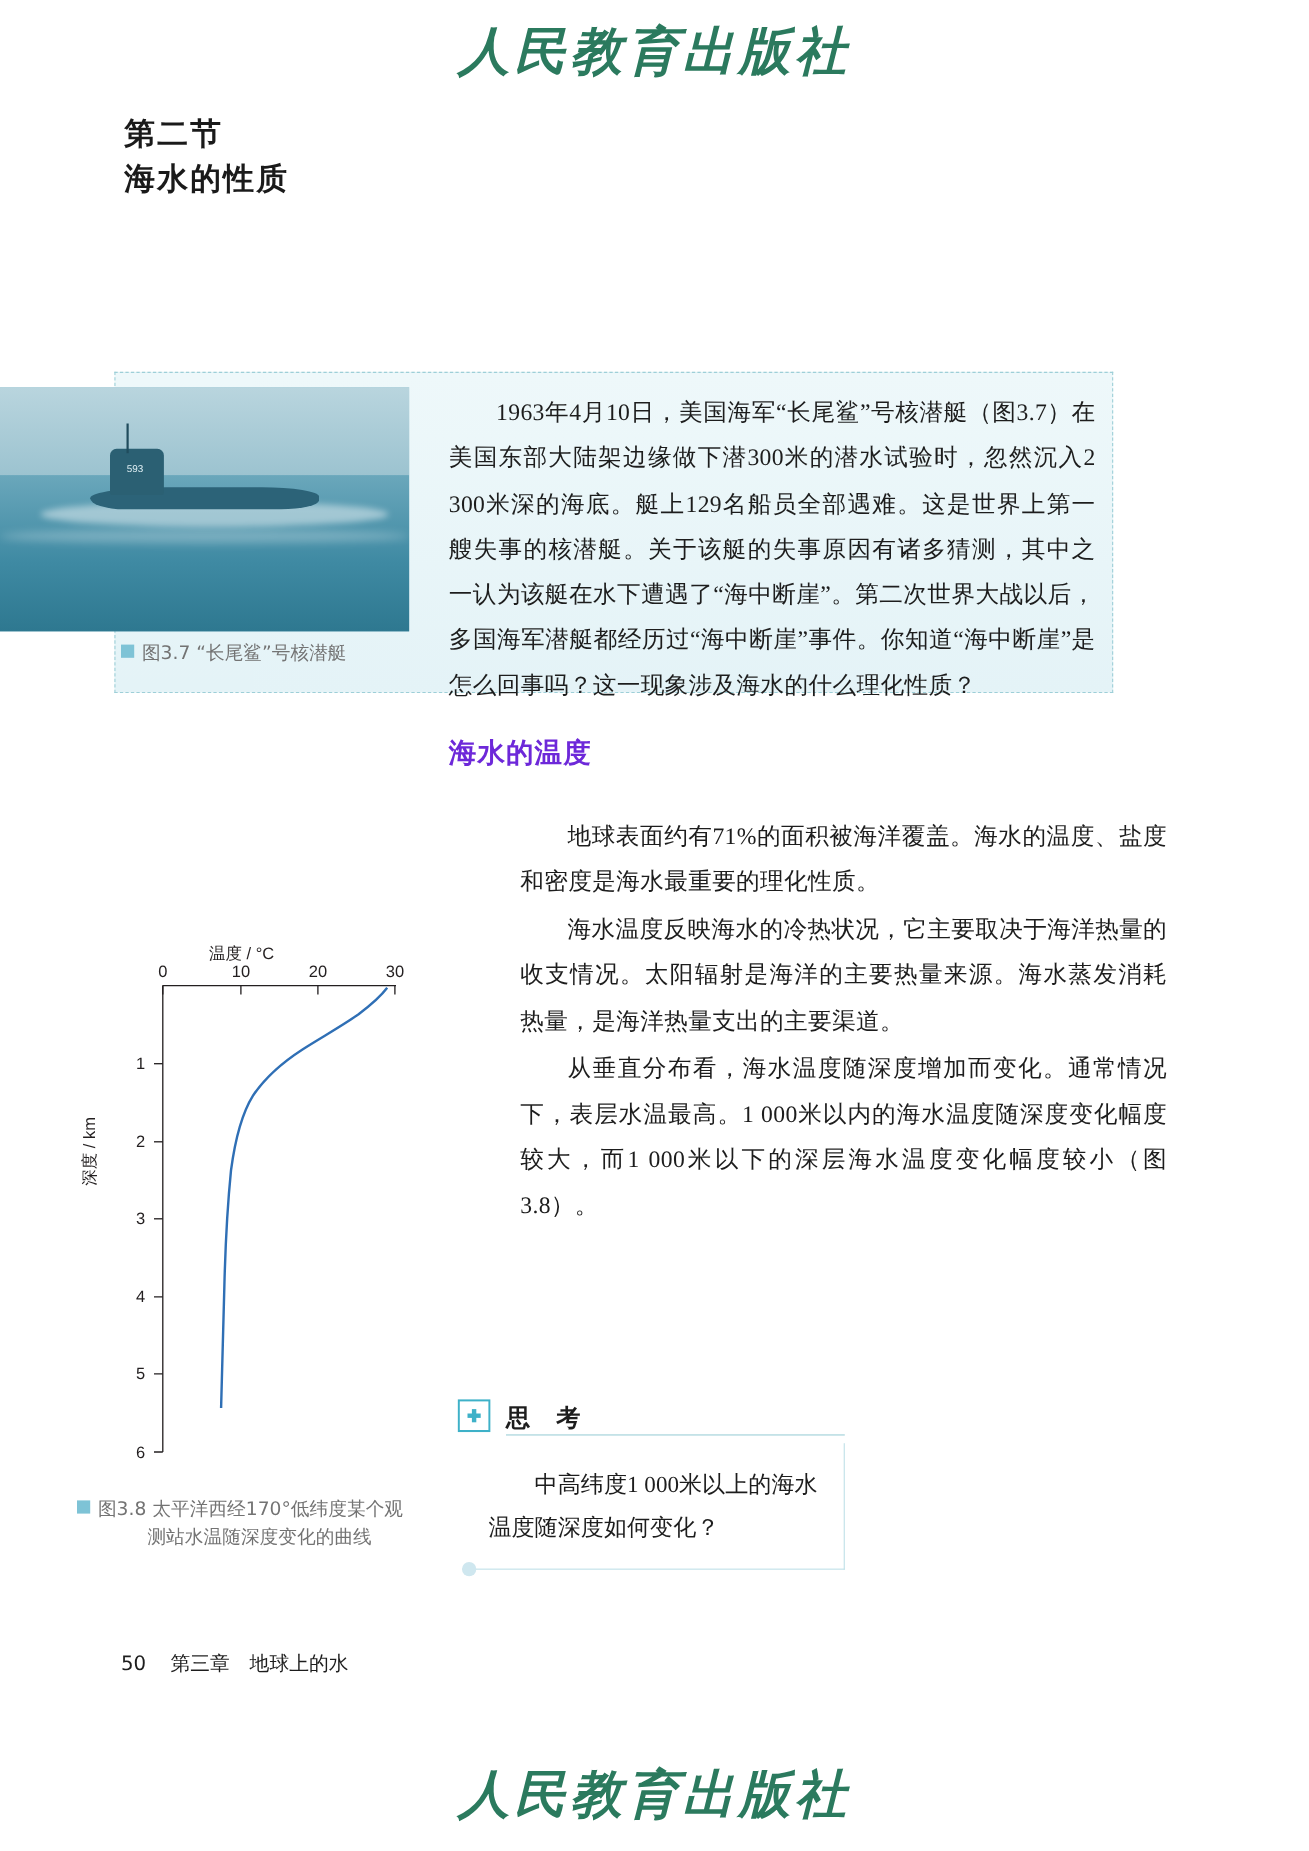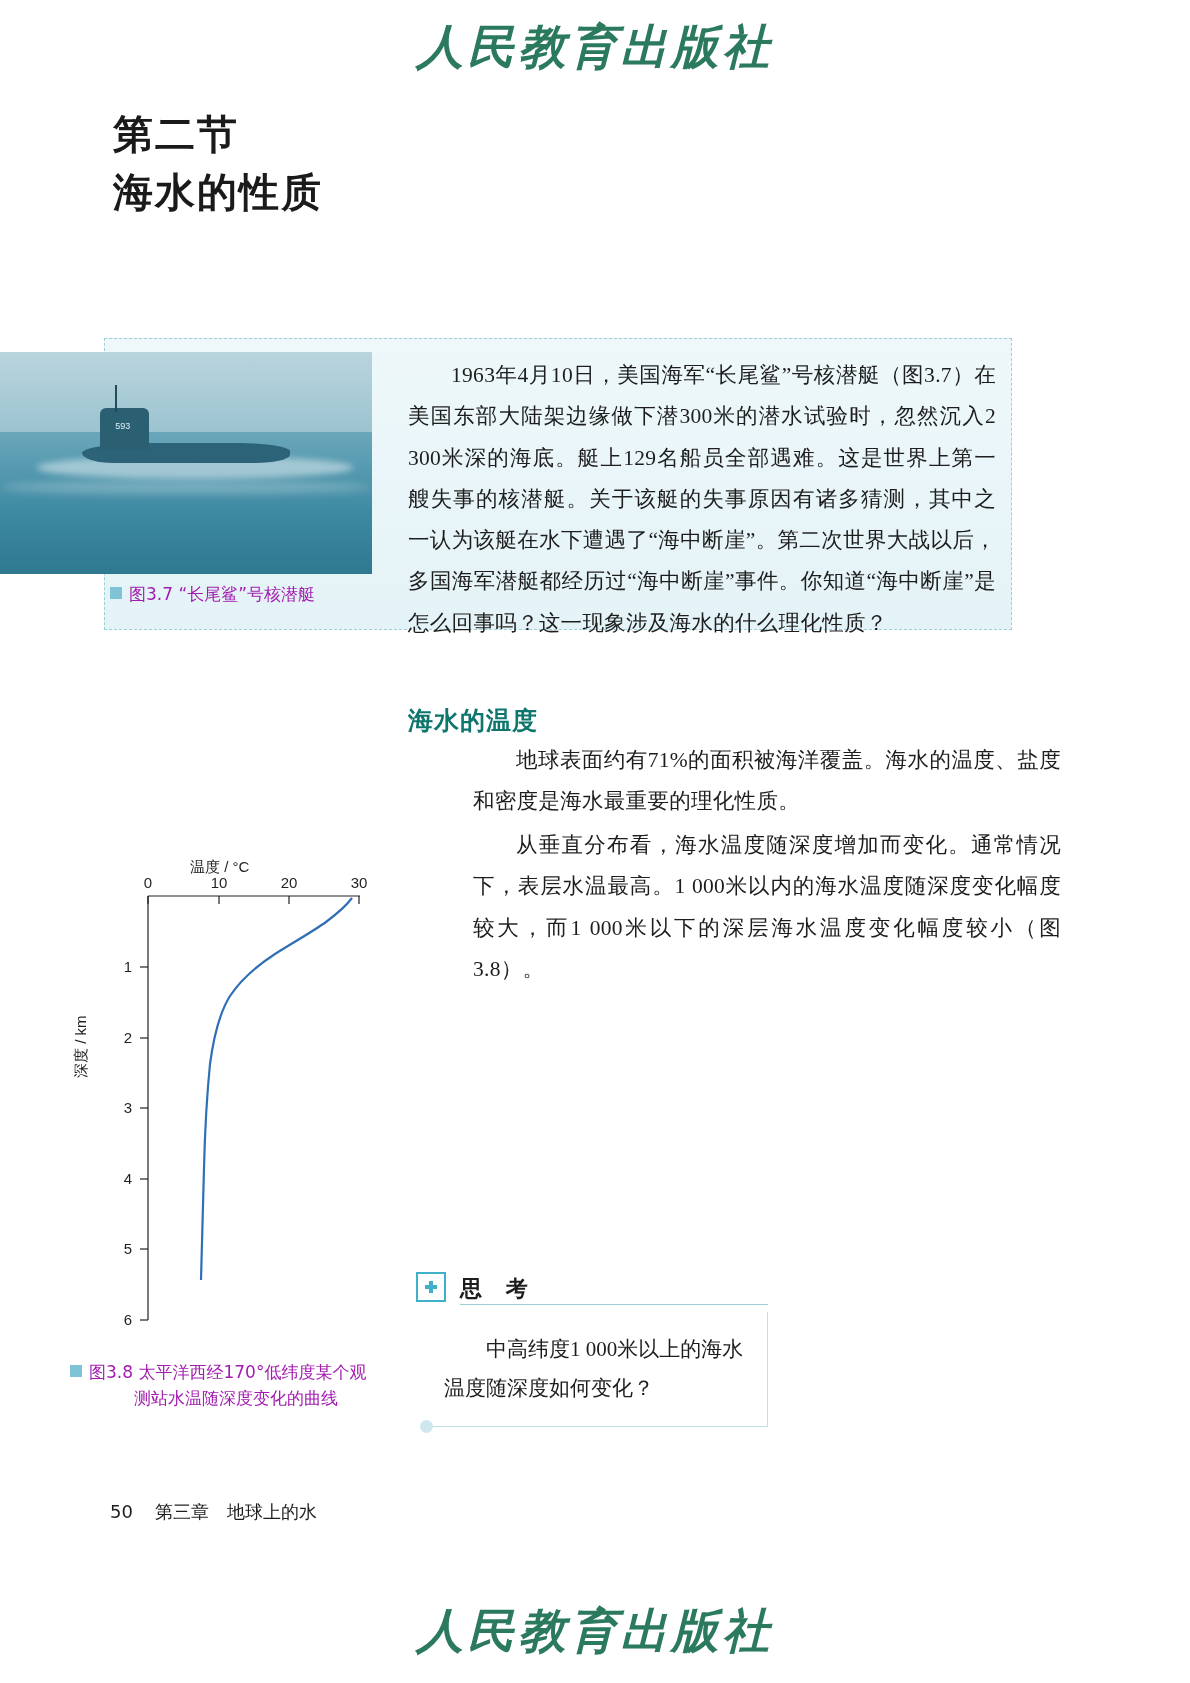--- a/index.html
+++ b/index.html
@@ -30,23 +30,23 @@
     font-style: italic;
   }
   .publisher-top { top: 16px; }
   .publisher-bottom { top: 1600px; }
 
   
   .chapter-title {
     position: absolute;
     left: 113px;
     top: 105px;
-    font-family: Liberation Sans, sans-serif;
+    font-family: Liberation Mono, monospace;
     font-weight: bold;
-    font-size: 40px;
+    font-size: 28px;
     color: #1a1a1a;
     line-height: 1.45;
     letter-spacing: 2px;
   }
   .chapter-title .line2 { display: block; }
 
   
   .intro-box {
     position: absolute;
     left: 104px;
@@ -125,21 +125,21 @@
     left: 31%;
     top: 31%;
     font-size: 9px;
     color: #dfeff4;
     font-family: "Liberation Sans", sans-serif;
   }
 
   .fig-caption {
     font-family: "DejaVu Sans", sans-serif;
     font-size: 17px;
-    color: #a21caf;
+    color: #737373;
     line-height: 1.5;
   }
   .fig-caption .sq {
     display: inline-block;
     width: 12px;
     height: 12px;
     background: #7ec3d6;
     margin-right: 7px;
     vertical-align: 1px;
   }
@@ -160,25 +160,25 @@
     text-align: justify;
     text-indent: 2em;
     color: #1d1d1d;
     letter-spacing: 0.3px;
   }
 
   
   .section-heading {
     position: absolute;
     left: 408px;
-    top: 704px;
+    top: 668px;
     font-family: "DejaVu Sans", sans-serif;
     font-weight: bold;
     font-size: 25px;
-    color: #0f766e;
+    color: #6d28d9;
     letter-spacing: 1px;
     text-align: right;
   }
 
   
   .body-col {
     position: absolute;
     left: 428px;
     top: 740px;
     width: 588px;
@@ -334,20 +334,21 @@
 <div class="fig-caption caption-37">
   <span class="sq"></span><span>图3.7  “长尾鲨”号核潜艇</span>
 </div>
 
 <div class="intro-text">1963年4月10日，美国海军“长尾鲨”号核潜艇（图3.7）在美国东部大陆架边缘做下潜300米的潜水试验时，忽然沉入2 300米深的海底。艇上129名船员全部遇难。这是世界上第一艘失事的核潜艇。关于该艇的失事原因有诸多猜测，其中之一认为该艇在水下遭遇了“海中断崖”。第二次世界大战以后，多国海军潜艇都经历过“海中断崖”事件。你知道“海中断崖”是怎么回事吗？这一现象涉及海水的什么理化性质？</div>
 
 <div class="section-heading">海水的温度</div>
 
 <div class="body-col">
   <p>地球表面约有71%的面积被海洋覆盖。海水的温度、盐度和密度是海水最重要的理化性质。</p>
+  <p>海水温度反映海水的冷热状况，它主要取决于海洋热量的收支情况。太阳辐射是海洋的主要热量来源。海水蒸发消耗热量，是海洋热量支出的主要渠道。</p>
   <p>从垂直分布看，海水温度随深度增加而变化。通常情况下，表层水温最高。1 000米以内的海水温度随深度变化幅度较大，而1 000米以下的深层海水温度变化幅度较小（图3.8）。</p>
 </div>
 
 <div class="chart-wrap">
   <div class="chart-title">温度 / °C</div>
   <div class="chart-ylabel">深度 / km</div>
   <svg class="chart-svg" width="310" height="500" viewBox="0 0 310 500">
 
     <line x1="78" y1="38" x2="290" y2="38" stroke="#231f20" stroke-width="1.2"></line>
     <line x1="78" y1="38" x2="78" y2="462" stroke="#231f20" stroke-width="1.2"></line>

